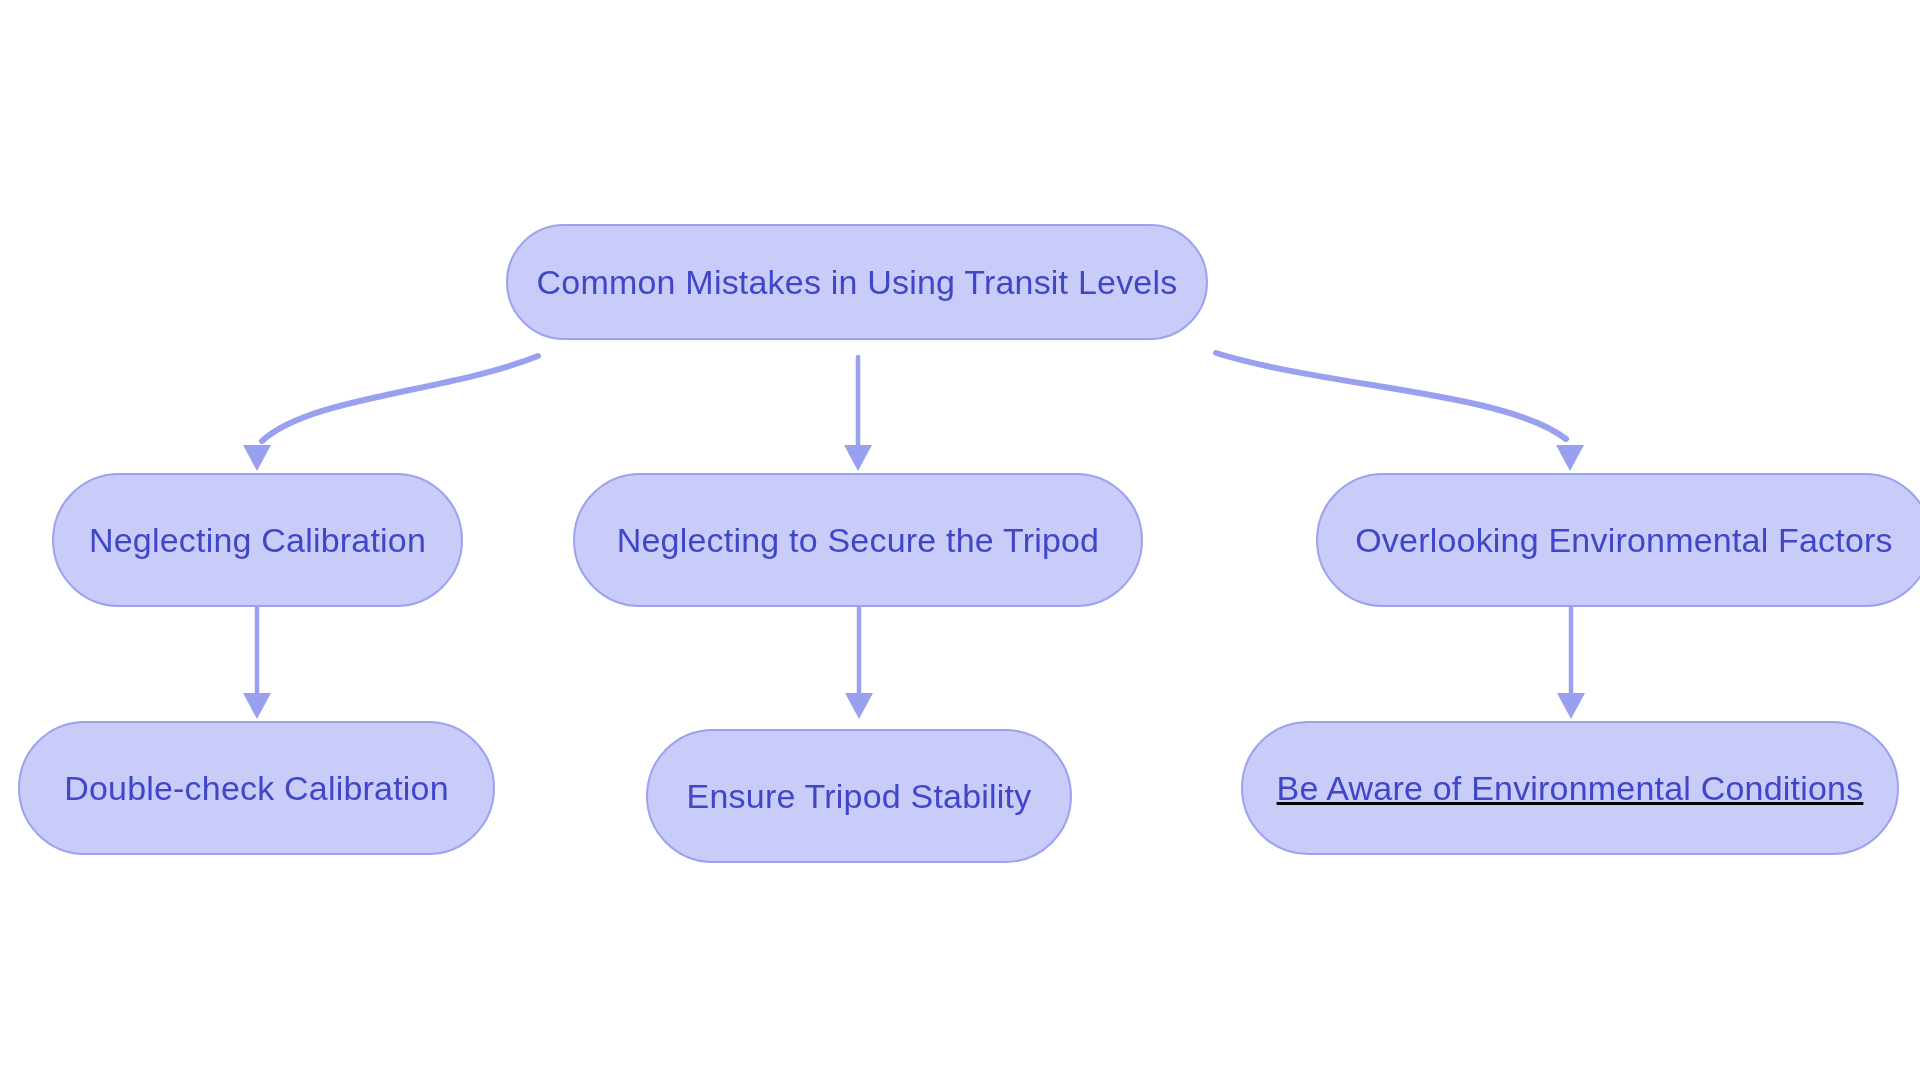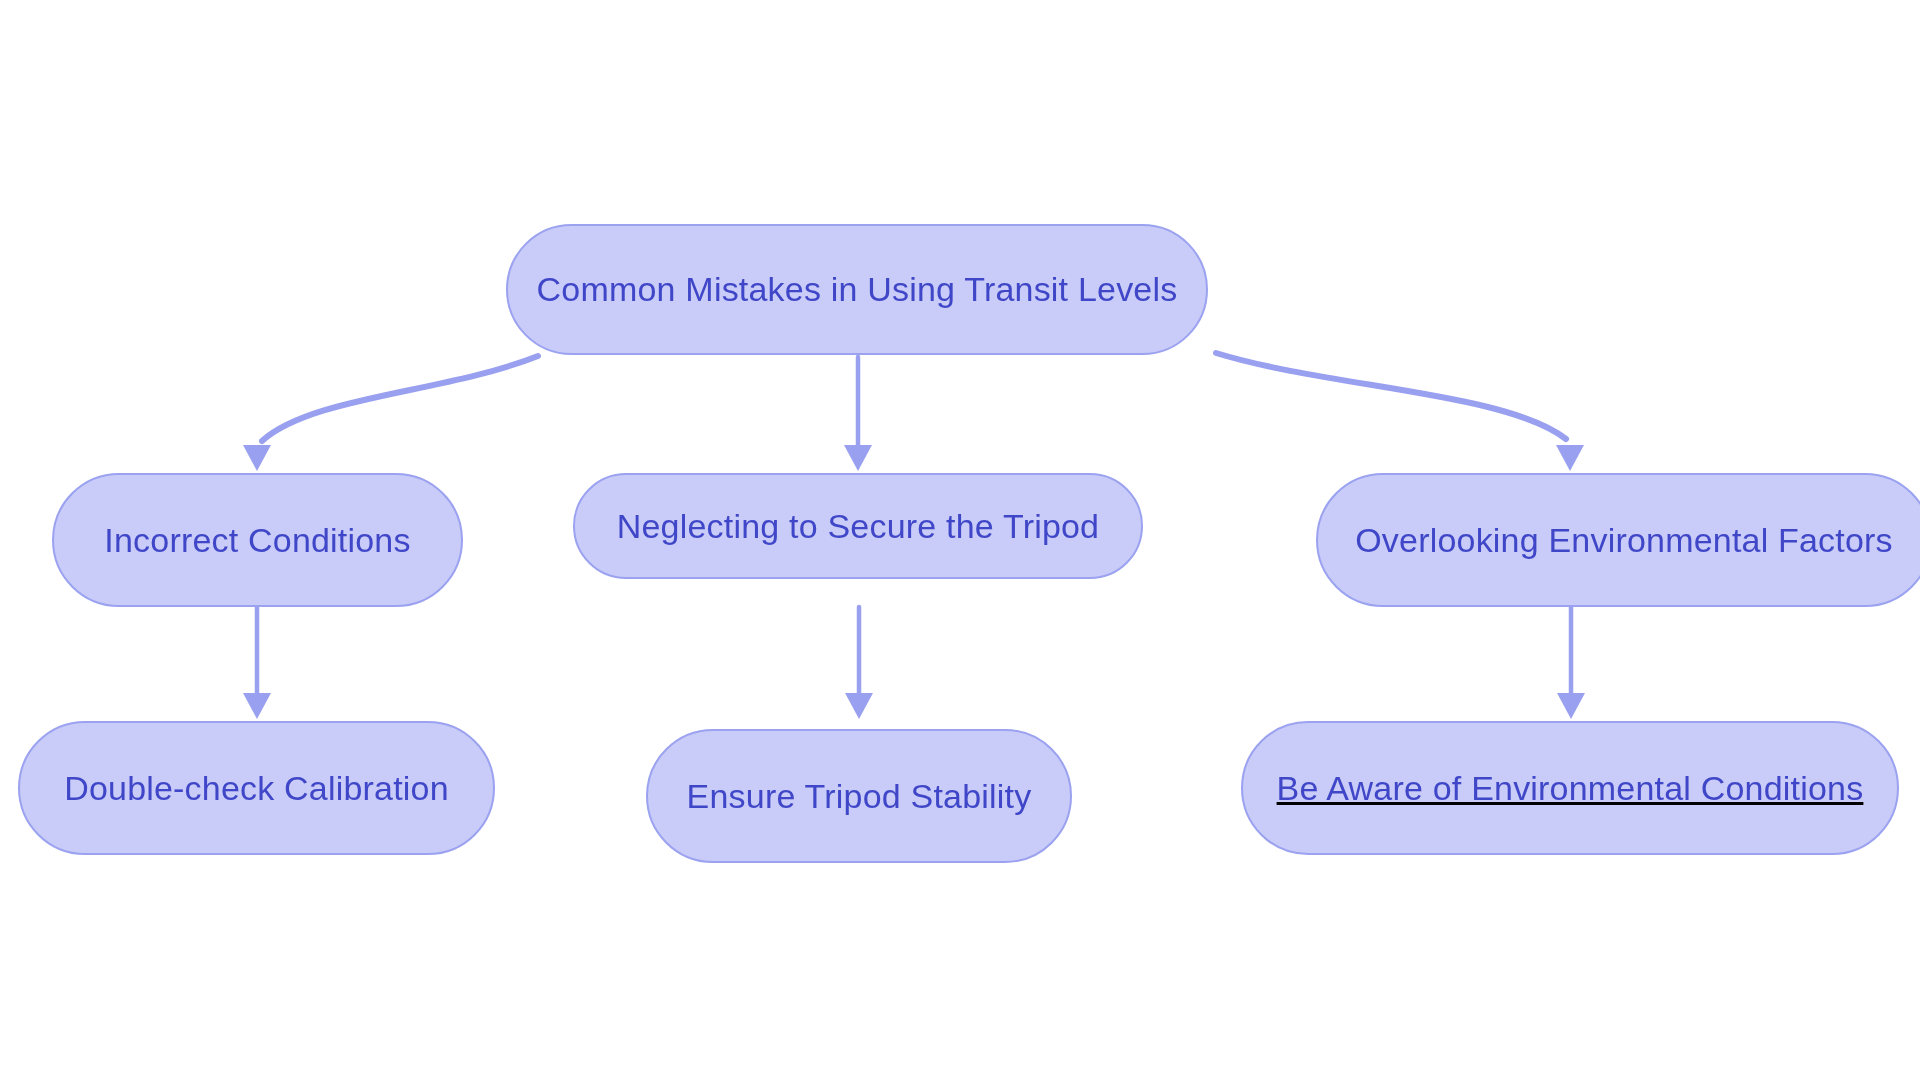--- a/index.html
+++ b/index.html
@@ -70,28 +70,28 @@
     <polygon points="1556,445 1584,445 1570,471"></polygon>
 
     <path class="straight" d="M 257 607 L 257 694"></path>
     <polygon points="243,693 271,693 257,719"></polygon>
     <path class="straight" d="M 859 607 L 859 694"></path>
     <polygon points="845,693 873,693 859,719"></polygon>
     <path class="straight" d="M 1571 607 L 1571 694"></path>
     <polygon points="1557,693 1585,693 1571,719"></polygon>
   </svg>
 
-  <div class="node" style="left:506px; top:224px; width:702px; height:131px;">
+  <div class="node" style="left:506px; top:224px; width:702px; height:116px;">
     <span class="node-label">Common Mistakes in Using Transit Levels</span>
   </div>
 
   <div class="node" style="left:52px; top:473px; width:411px; height:134px;">
-    <span class="node-label">Incorrect Conditions</span>
+    <span class="node-label">Neglecting Calibration</span>
   </div>
-  <div class="node" style="left:573px; top:473px; width:570px; height:106px;">
+  <div class="node" style="left:573px; top:473px; width:570px; height:134px;">
     <span class="node-label">Neglecting to Secure the Tripod</span>
   </div>
   <div class="node" style="left:1316px; top:473px; width:616px; height:134px;">
     <span class="node-label">Overlooking Environmental Factors</span>
   </div>
 
   <div class="node" style="left:18px; top:721px; width:477px; height:134px;">
     <span class="node-label">Double-check Calibration</span>
   </div>
   <div class="node" style="left:646px; top:721px; width:426px; height:134px;margin-top:8px;">

